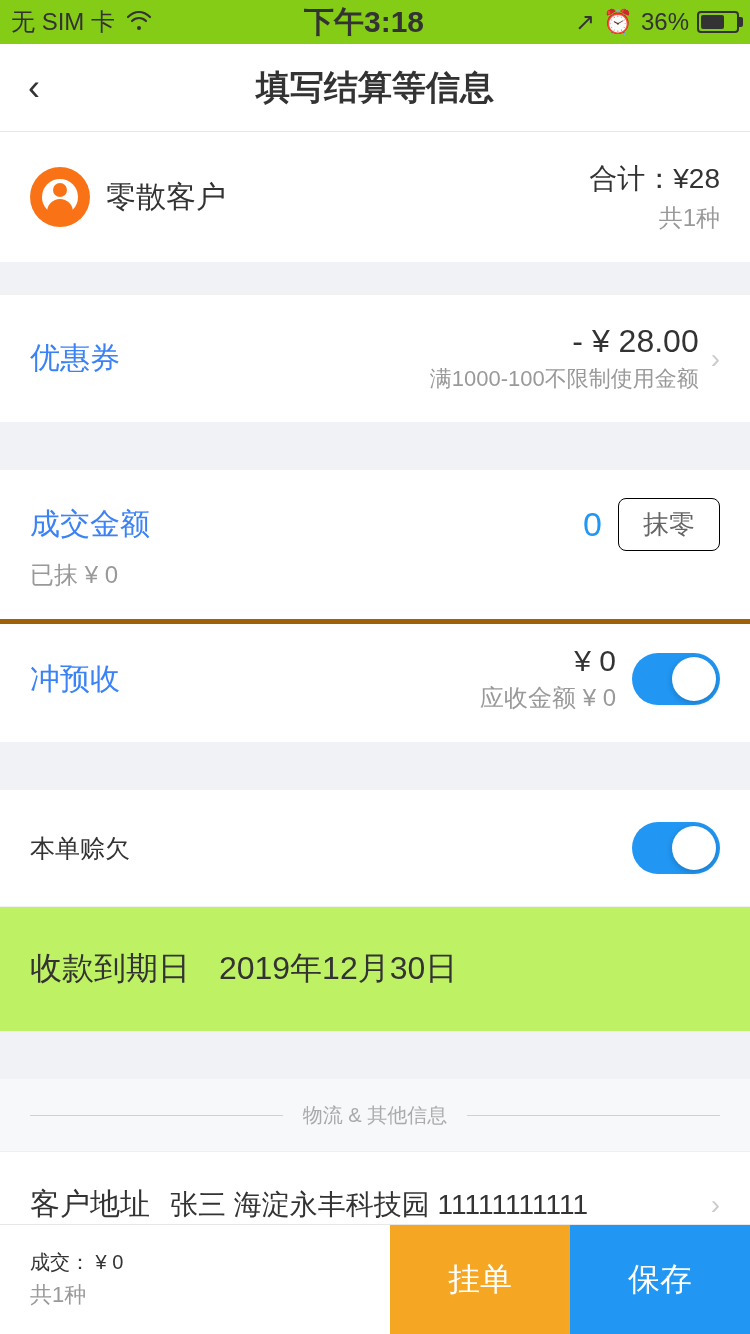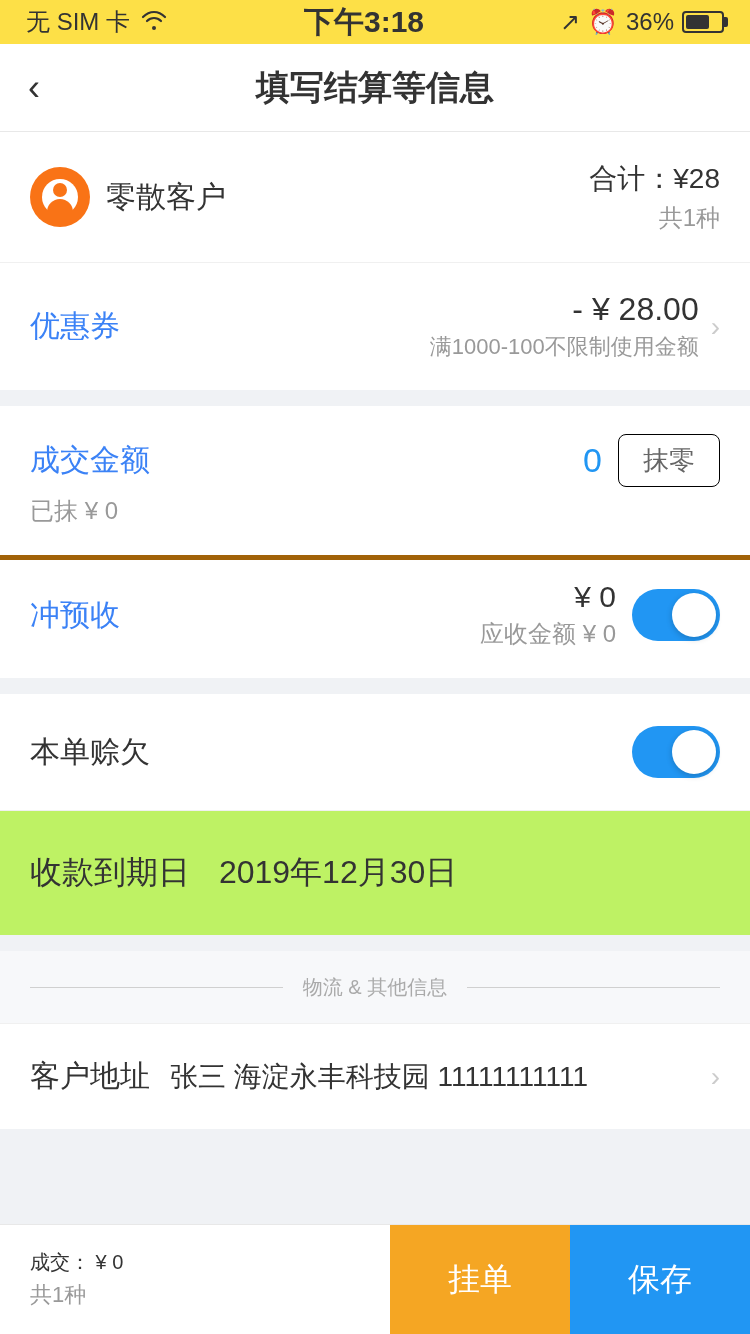--- a/index.html
+++ b/index.html
@@ -11,25 +11,25 @@
       font-family: -apple-system, "PingFang SC", "Helvetica Neue", Arial, sans-serif;
       font-size: 28px;
       color: #333;
       position: relative;
     }
 
     
     .status-bar {
       width: 750px;
       height: 44px;
-      background: #fde047;
-      display: flex;
-      align-items: center;
-      justify-content: space-between;
-      padding: 0 26px;
+      background: #84cc16;
+      display: flex;
+      align-items: center;
+      justify-content: space-between;
+      padding: 0 11px;
       font-size: 24px;
       font-weight: 500;
     }
     .status-left { display: flex; align-items: center; gap: 10px; }
     .status-center { font-size: 30px; font-weight: 600; }
     .status-right { display: flex; align-items: center; gap: 8px; font-size: 24px; }
     .battery-icon {
       width: 42px; height: 22px;
       border: 2px solid #333;
       border-radius: 4px;
@@ -76,21 +76,21 @@
     }
     .nav-title {
       font-size: 34px;
       font-weight: 600;
       color: #333;
     }
 
     
     .section {
       background: #fff;
-      margin-bottom: 0;
+      margin-bottom: 32px;
     }
 
     
     .customer-row {
       display: flex;
       align-items: center;
       justify-content: space-between;
       padding: 28px 30px;
       background: #fff;
     }
@@ -285,21 +285,21 @@
 
     
     .debt-row {
       display: flex;
       align-items: center;
       justify-content: space-between;
       padding: 32px 30px;
       background: #fff;
     }
     .debt-label {
-      font-size: 30px;
+      font-size: 25px;
       color: #333;
     }
 
     
     .duedate-row {
       padding: 40px 30px;
       background: #bef264;
       border-top: 1px solid #f0f0f0;
       font-size: 32px;
       color: #333;

